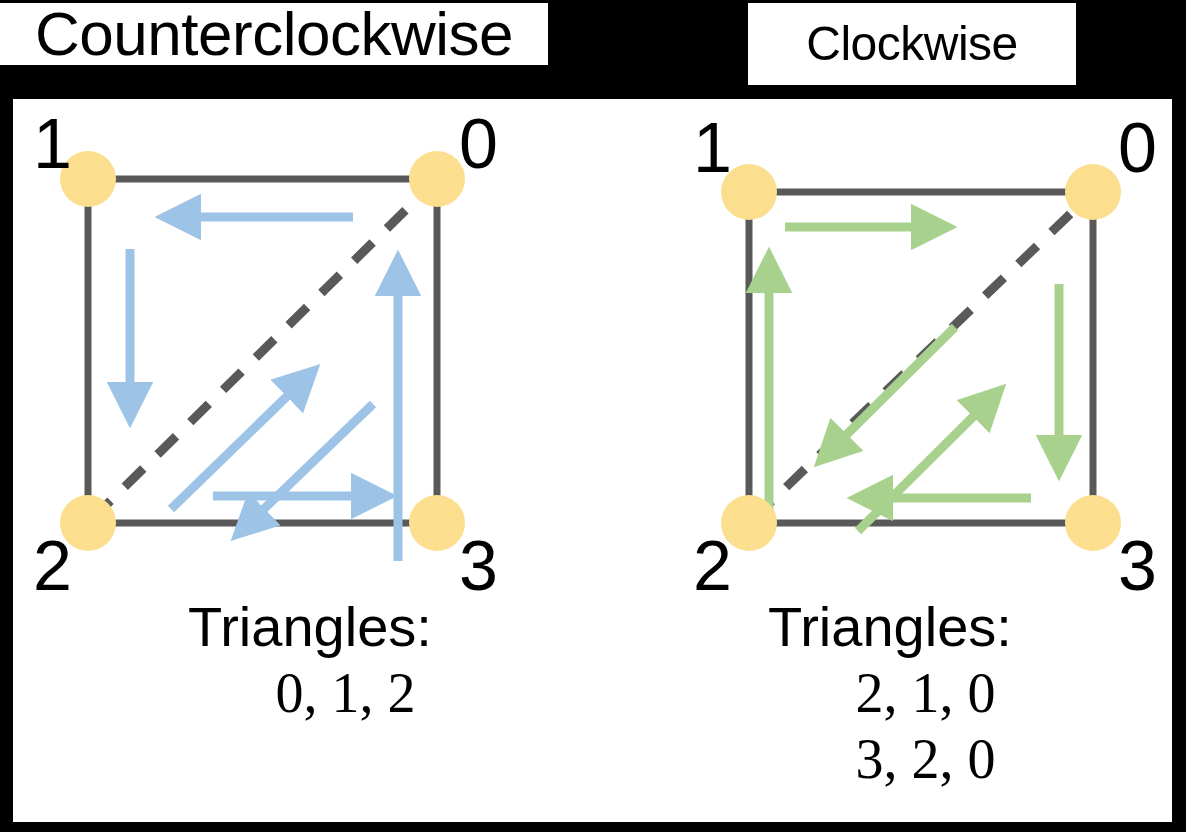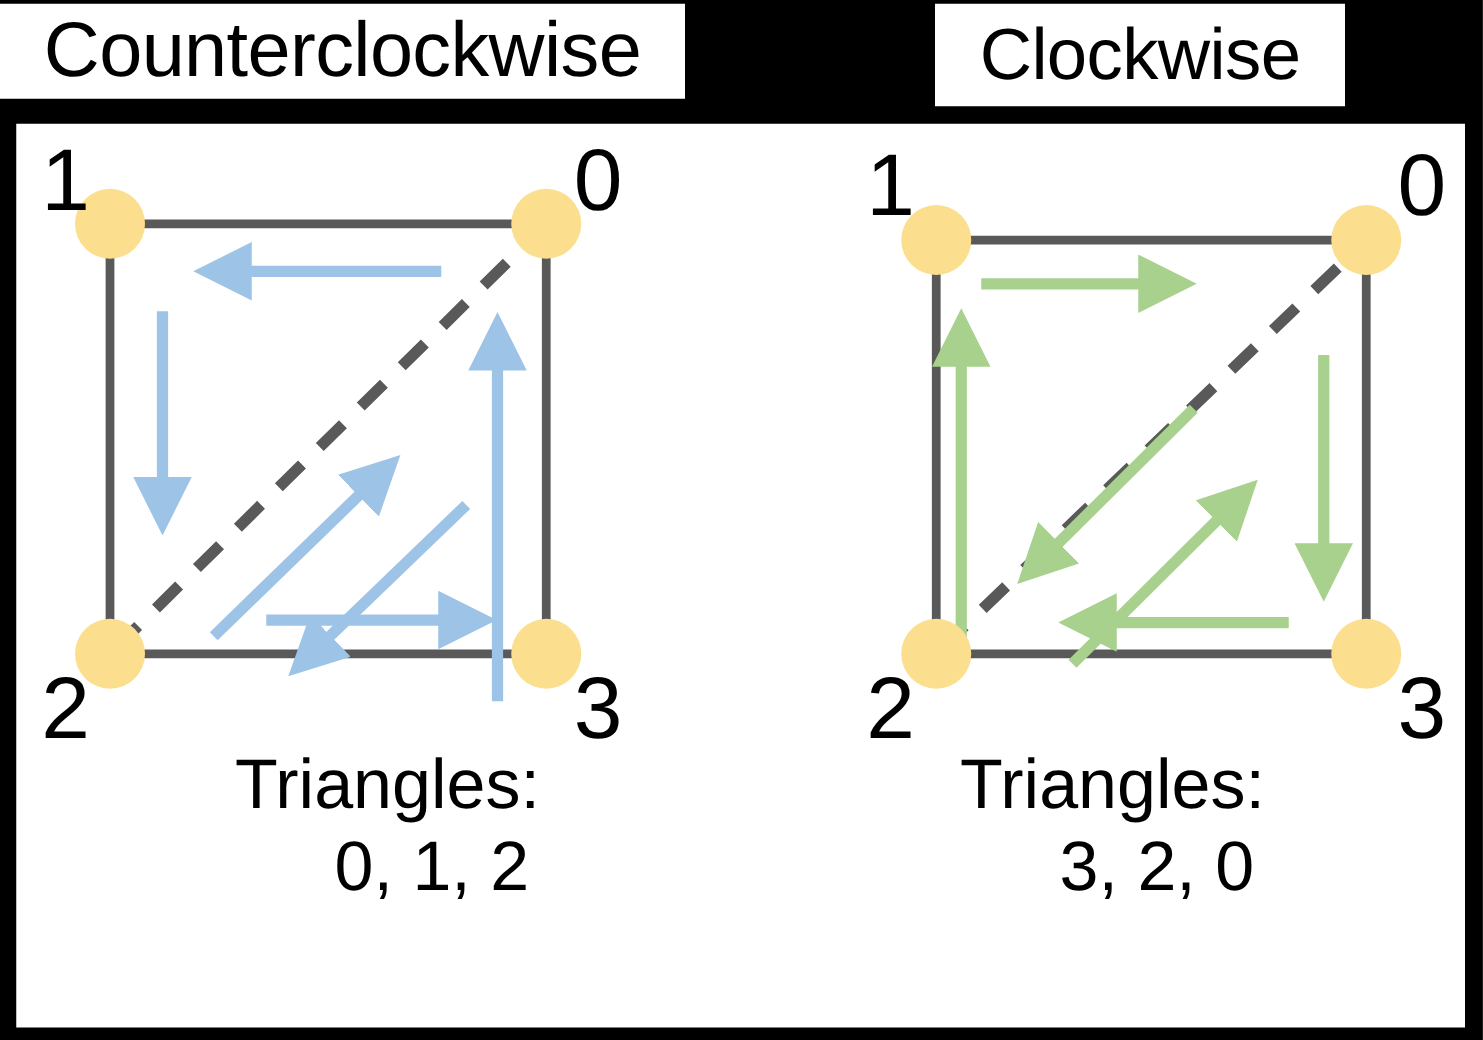--- a/index.html
+++ b/index.html
@@ -31,30 +31,30 @@
     display: flex;
     align-items: center;
     justify-content: center;
     line-height: 1;
     white-space: nowrap;
   }
   #title-ccw {
     left: 0px;
     top: 3px;
     width: 548px;
-    height: 76px;
+    height: 62px;
     font-size: 62px;
     letter-spacing: -0.5px;
   }
   #title-cw {
     left: 748px;
     top: 3px;
     width: 328px;
     height: 82px;
-    font-size: 58px;
+    font-size: 48px;
     letter-spacing: -0.5px;
   }
 
   
   #canvas {
     position: absolute;
     left: 13px;
     top: 99px;
     width: 1159px;
     height: 723px;
@@ -100,20 +100,21 @@
   }
   .caption-heading {
     display: block;
     text-align: center;
     padding-left: 15px;
   }
   .caption-line {
     display: block;
     text-align: center;
     padding-left: 86px;
+    font-family: Liberation Serif, serif;
   }
 </style>
 </head>
 <body>
 
 <div id="root">
 
   <div class="title-box" id="title-ccw">Counterclockwise</div>
 
   <div class="title-box" id="title-cw">Clockwise</div>
@@ -217,18 +218,19 @@
         </svg>
 
         <span class="vlabel" style="left:100px; top:14px;">1</span>
         <span class="vlabel" style="left:525px; top:14px;">0</span>
         <span class="vlabel" style="left:100px; top:432px;">2</span>
         <span class="vlabel" style="left:525px; top:432px;">3</span>
       </div>
 
       <div class="caption">
         <span class="caption-heading">Triangles:</span>
+        <span class="caption-line">2, 1, 0</span>
         <span class="caption-line">3, 2, 0</span>
       </div>
     </div>
 
   </div>
 </div>
 
 </body></html>

